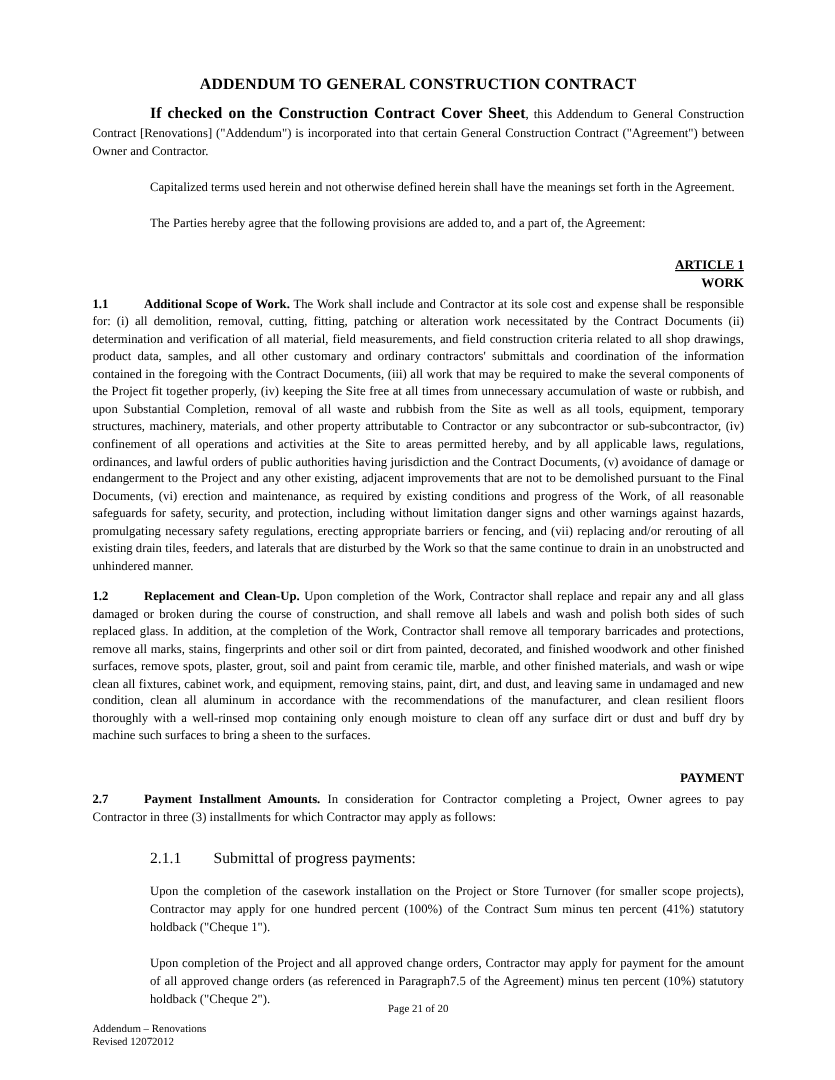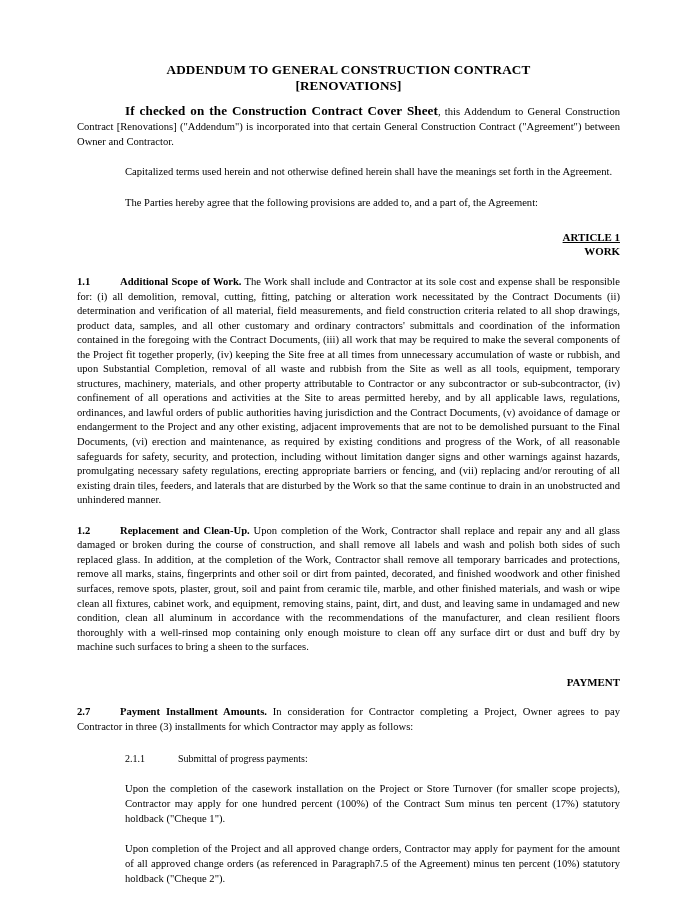--- a/index.html
+++ b/index.html
@@ -61,40 +61,40 @@
     font-size: 10.9px;
     line-height: 14.6px;
   }
   .article-num {
     text-decoration: underline;
   }
   .article-name {
     text-decoration: none;
   }
   .section {
-    margin-top: 16px;
+    margin-top: 4px;
     text-align: justify;
     font-size: 10.6px;
     line-height: 14.55px;
   }
   .sec-num {
     font-weight: bold;
     display: inline-block;
     width: 43px;
   }
   .sec-title {
     font-weight: bold;
   }
   .sub-block {
     margin-left: 48px;
     width: 495px;
   }
   .sub-head {
     margin-top: 18px;
-    font-size: 10px;
+    font-size: 13px;
     line-height: 14.6px;
   }
   .sub-num {
     display: inline-block;
     width: 53px;
   }
   .sub-para {
     margin-top: 15px;
     text-align: justify;
     font-size: 10.6px;
@@ -118,21 +118,20 @@
 </style>
 </head>
 <body>
 
 <div class="page">
 
   <div class="content">
 
     <div class="doc-title">
       <div>ADDENDUM TO GENERAL CONSTRUCTION CONTRACT</div>
-      <div>[RENOVATIONS]</div>
     </div>
 
     <p class="lead-para"><span class="lead-strong">If checked on the Construction Contract Cover Sheet</span><span>, this Addendum to General Construction Contract [Renovations] ("Addendum") is incorporated into that certain General Construction Contract ("Agreement") between Owner and Contractor.</span></p>
 
     <p class="indent-para">Capitalized terms used herein and not otherwise defined herein shall have the meanings set forth in the Agreement.</p>
 
     <p class="indent-para">The Parties hereby agree that the following provisions are added to, and a part of, the Agreement:</p>
 
     <div class="article-block">
       <div class="article-num">ARTICLE 1</div>
@@ -145,22 +144,27 @@
 
     <div class="article-block">
       <div class="article-name">PAYMENT</div>
     </div>
 
     <p class="section"><span class="sec-num">2.7</span><span class="sec-title">Payment Installment Amounts.</span><span> In consideration for Contractor completing a Project, Owner agrees to pay Contractor in three (3) installments for which Contractor may apply as follows:</span></p>
 
     <div class="sub-block">
       <p class="sub-head"><span class="sub-num">2.1.1</span><span>Submittal of progress payments:</span></p>
 
-      <p class="sub-para">Upon the completion of the casework installation on the Project or Store Turnover (for smaller scope projects), Contractor may apply for one hundred percent (100%) of the Contract Sum minus ten percent (17%) statutory holdback ("Cheque 1").</p>
+      <p class="sub-para">Upon the completion of the casework installation on the Project or Store Turnover (for smaller scope projects), Contractor may apply for one hundred percent (100%) of the Contract Sum minus ten percent (41%) statutory holdback ("Cheque 1").</p>
 
       <p class="sub-para">Upon completion of the Project and all approved change orders, Contractor may apply for payment for the amount of all approved change orders (as referenced in Paragraph7.5 of the Agreement) minus ten percent (10%) statutory holdback ("Cheque 2").</p>
 
     </div>
 
   </div>
 
+  <div class="footer">
+    <div class="footer-page">Page 21 of 20</div>
+    <div class="footer-left">Addendum – Renovations</div>
+    <div class="footer-left">Revised 12072012</div>
+  </div>
 
 </div>
 
 </body></html>

